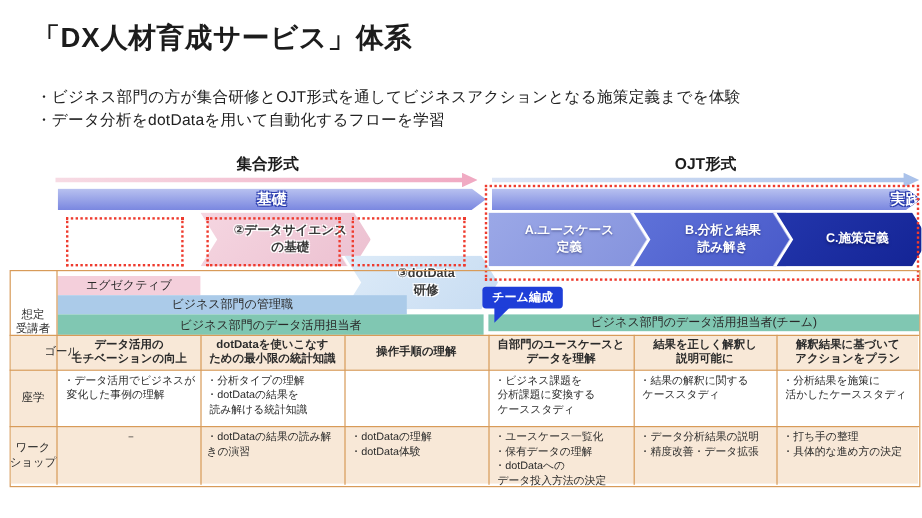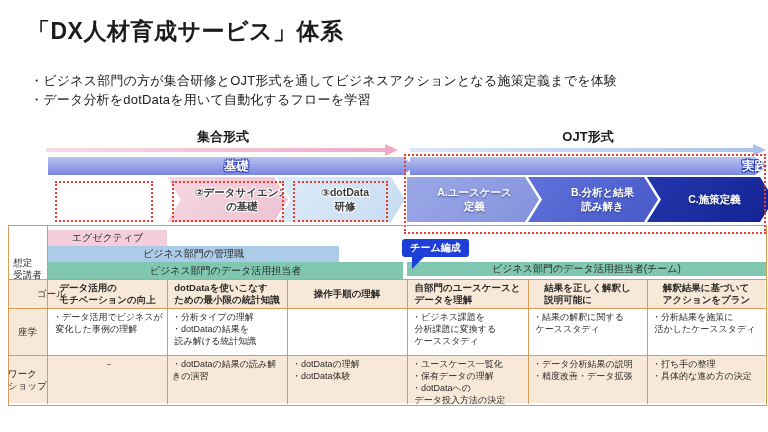--- a/index.html
+++ b/index.html
@@ -2,21 +2,21 @@
 <html><head>
 <meta charset="utf-8">
 <style>
   html,body{margin:0;padding:0;background:#ffffff;}
   .slide{
     position:relative;width:768px;height:432px;overflow:hidden;background:#ffffff;
     font-family:"Liberation Sans","DejaVu Sans",sans-serif;color:#222;
   }
   .abs{position:absolute;}
   .pre{white-space:pre-wrap;}
-  .center{display:flex;align-items:center;justify-content:center;text-align:left;}
+  .center{display:flex;align-items:center;justify-content:center;text-align:center;}
 
   
   .title{left:27px;top:16px;font-size:23px;font-weight:700;color:#1c1c1c;letter-spacing:.5px;}
   .bullet{left:30px;font-size:13px;color:#222;letter-spacing:.2px;}
 
   
   .phase-label{top:129px;height:15px;font-size:13px;font-weight:700;color:#1c1c1c;}
   .thin-arrow{top:144px;height:12px;
     clip-path:polygon(0 34%,calc(100% - 13px) 34%,calc(100% - 13px) 0,100% 50%,calc(100% - 13px) 100%,calc(100% - 13px) 66%,0 66%);}
   .thin-pink{background:linear-gradient(90deg,#f7dbe4,#f0a9c2);}
@@ -75,32 +75,32 @@
   <div class="abs title">「DX人材育成サービス」体系</div>
   <div class="abs bullet" style="top:72px;">・ビジネス部門の方が集合研修とOJT形式を通してビジネスアクションとなる施策定義までを体験</div>
   <div class="abs bullet" style="top:91px;">・データ分析をdotDataを用いて自動化するフローを学習</div>
 
   <div class="abs phase-label center" style="left:48px;width:350px;">集合形式</div>
   <div class="abs phase-label center" style="left:410px;width:356px;">OJT形式</div>
 
   <div class="abs thin-arrow thin-pink" style="left:46px;width:352px;"></div>
   <div class="abs thin-arrow thin-blue" style="left:410px;width:356px;"></div>
 
-  <div class="abs band" style="left:48px;width:357px;padding-left:10px;">
+  <div class="abs band" style="left:48px;width:357px;">
     <span>基礎</span>
   </div>
   <div class="abs band" style="left:410px;width:357px;justify-content:flex-end;">
     <span>実践</span>
   </div>
 
   <div class="abs chev-wrap" style="left:167px;width:134px;">
     <div class="chev notch darktxt c2 pre">②データサイエンス
 の基礎</div>
   </div>
-  <div class="abs chev-wrap" style="left:277px;width:120px;">
+  <div class="abs chev-wrap" style="left:287px;width:120px;margin-top:36px;">
     <div class="chev notch darktxt c3 pre">③dotData
 研修</div>
   </div>
 
   <div class="abs chev-wrap noshadow" style="left:407px;width:135px;">
     <div class="chev flat whitetxt c4 pre">A.ユースケース
 定義</div>
   </div>
   <div class="abs chev-wrap" style="left:528px;width:133px;">
     <div class="chev notch whitetxt c5 pre">B.分析と結果

